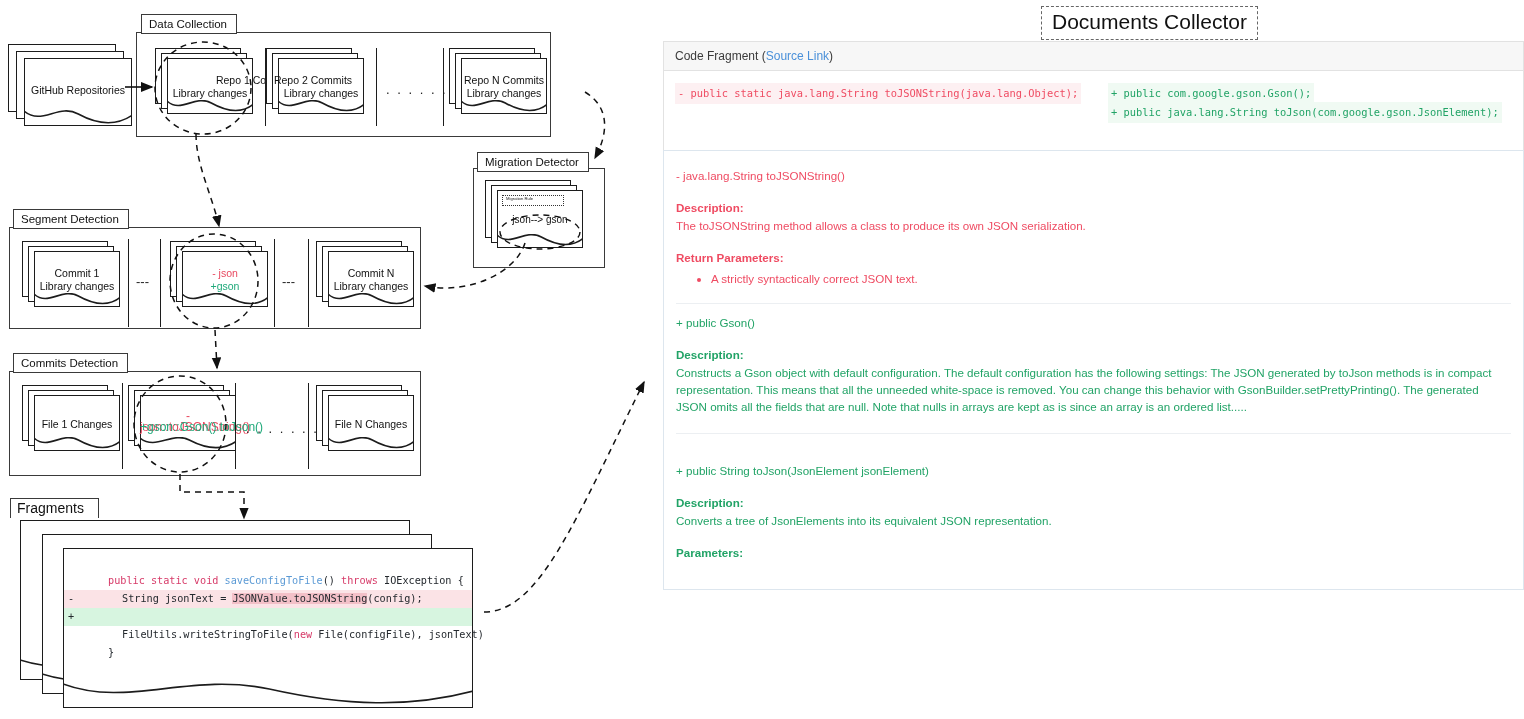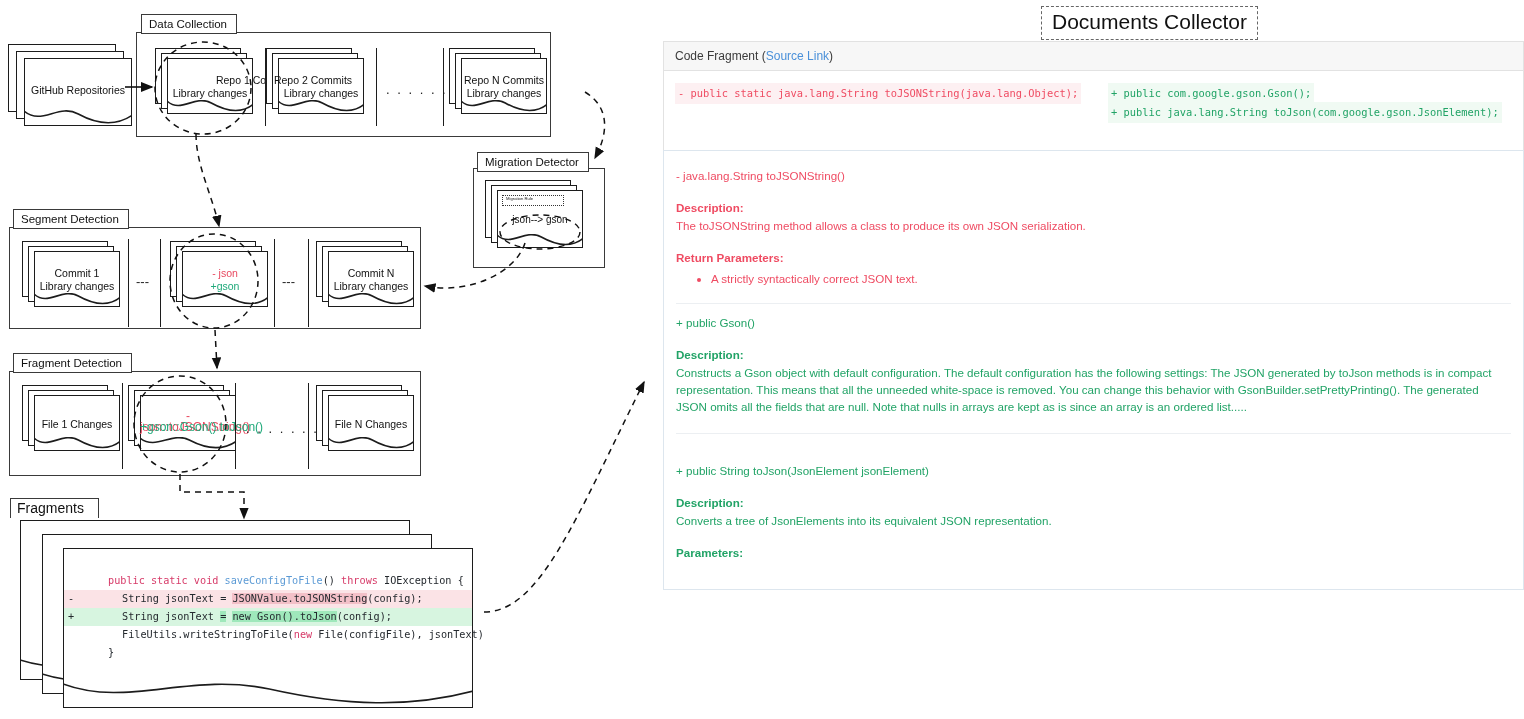--- a/index.html
+++ b/index.html
@@ -248,21 +248,21 @@
       <div class="page" style="left:12px;top:10px;width:86px;height:56px;">
         <svg class="wave" viewBox="0 0 86 14" preserveAspectRatio="none" style="height:14px;">
           <path d="M0,1 C14,14 28,-6 44,3 C60,12 74,14 86,4" fill="#fff" stroke="#1c1c1c" stroke-width="1.6"></path>
         </svg>
       </div>
       <div class="doclabel" style="left:12px;width:86px;top:26px;">Commit N</div>
       <div class="doclabel" style="left:12px;width:86px;top:39px;">Library changes</div>
     </div>
 
     <div class="grp" style="left:9px;top:371px;width:410px;height:103px;"></div>
-    <div class="grp-title" style="left:13px;top:353px;">Fragment Detection</div>
+    <div class="grp-title" style="left:13px;top:353px;">Commits Detection</div>
 
     <div class="stack" style="left:22px;top:385px;">
       <div class="page" style="left:0;top:0;width:86px;height:56px;"></div>
       <div class="page" style="left:6px;top:5px;width:86px;height:56px;"></div>
       <div class="page" style="left:12px;top:10px;width:86px;height:56px;">
         <svg class="wave" viewBox="0 0 86 14" preserveAspectRatio="none" style="height:14px;">
           <path d="M0,1 C14,14 28,-6 44,3 C60,12 74,14 86,4" fill="#fff" stroke="#1c1c1c" stroke-width="1.6"></path>
         </svg>
       </div>
       <div class="doclabel" style="left:12px;width:86px;top:33px;">File 1 Changes</div>
@@ -318,21 +318,20 @@
       <div style="position:absolute;left:44px;top:52px;width:408px;">
         <div style="position:relative;height:18px;">
           <span class="codetext" style="left:44px;top:0;"><span class="kw">public static void </span><span class="fn">saveConfigToFile</span>() <span class="kw">throws</span> IOException {</span>
         </div>
         <div class="hl-del" style="position:relative;height:18px;">
           <span class="codetext gut" style="left:4px;top:0;">-</span>
           <span class="codetext" style="left:58px;top:0;">String jsonText = <span class="tok-del">JSONValue.toJSONString</span>(config);</span>
         </div>
         <div class="hl-add" style="position:relative;height:18px;">
           <span class="codetext gut" style="left:4px;top:0;">+</span>
-          <span class="codetext" style="left:58px;top:0;">String jsonText <span class="tok-add">=</span> <span class="tok-add">new Gson().toJson</span>(config);</span>
         </div>
         <div style="position:relative;height:18px;">
           <span class="codetext" style="left:58px;top:0;">FileUtils.writeStringToFile(<span class="kw">new</span> File(configFile), jsonText)</span>
         </div>
         <div style="position:relative;height:18px;">
           <span class="codetext" style="left:44px;top:0;">}</span>
         </div>
       </div>
     </div>
 

